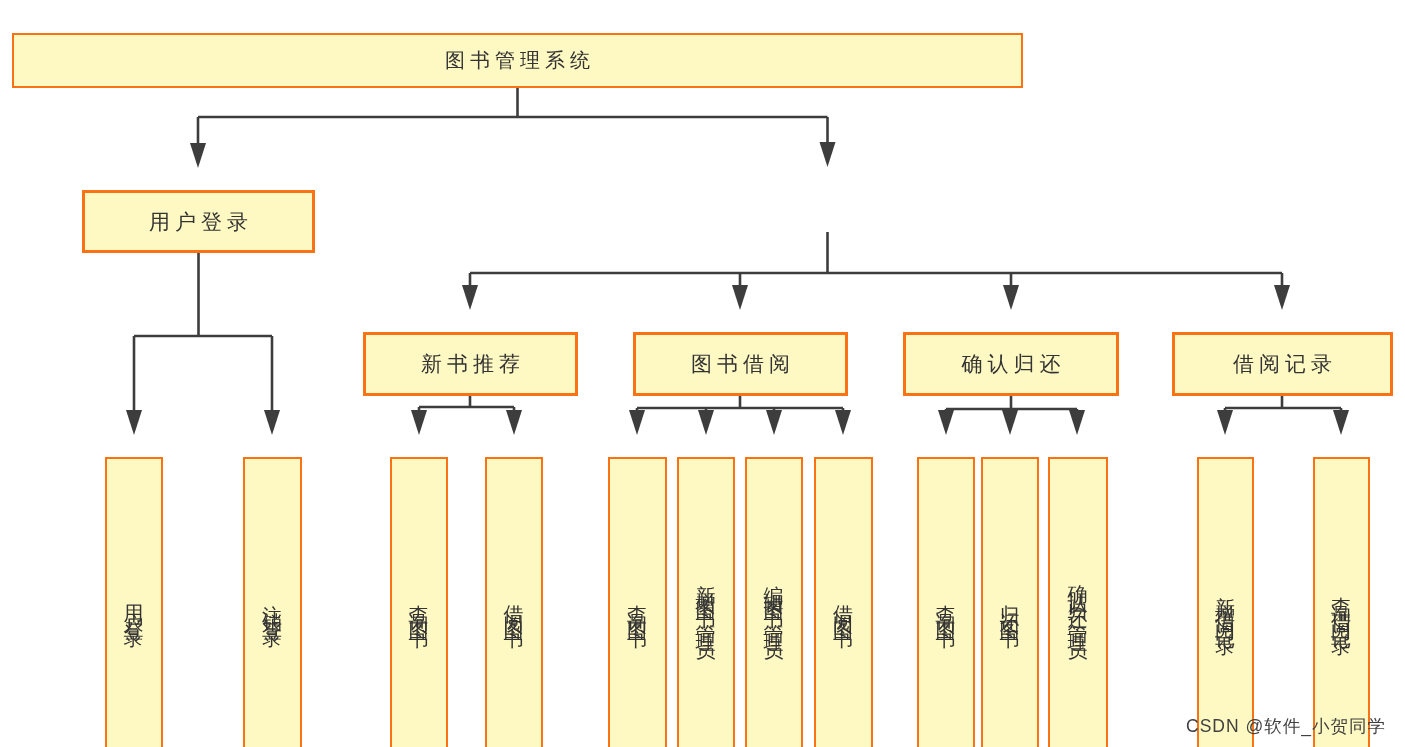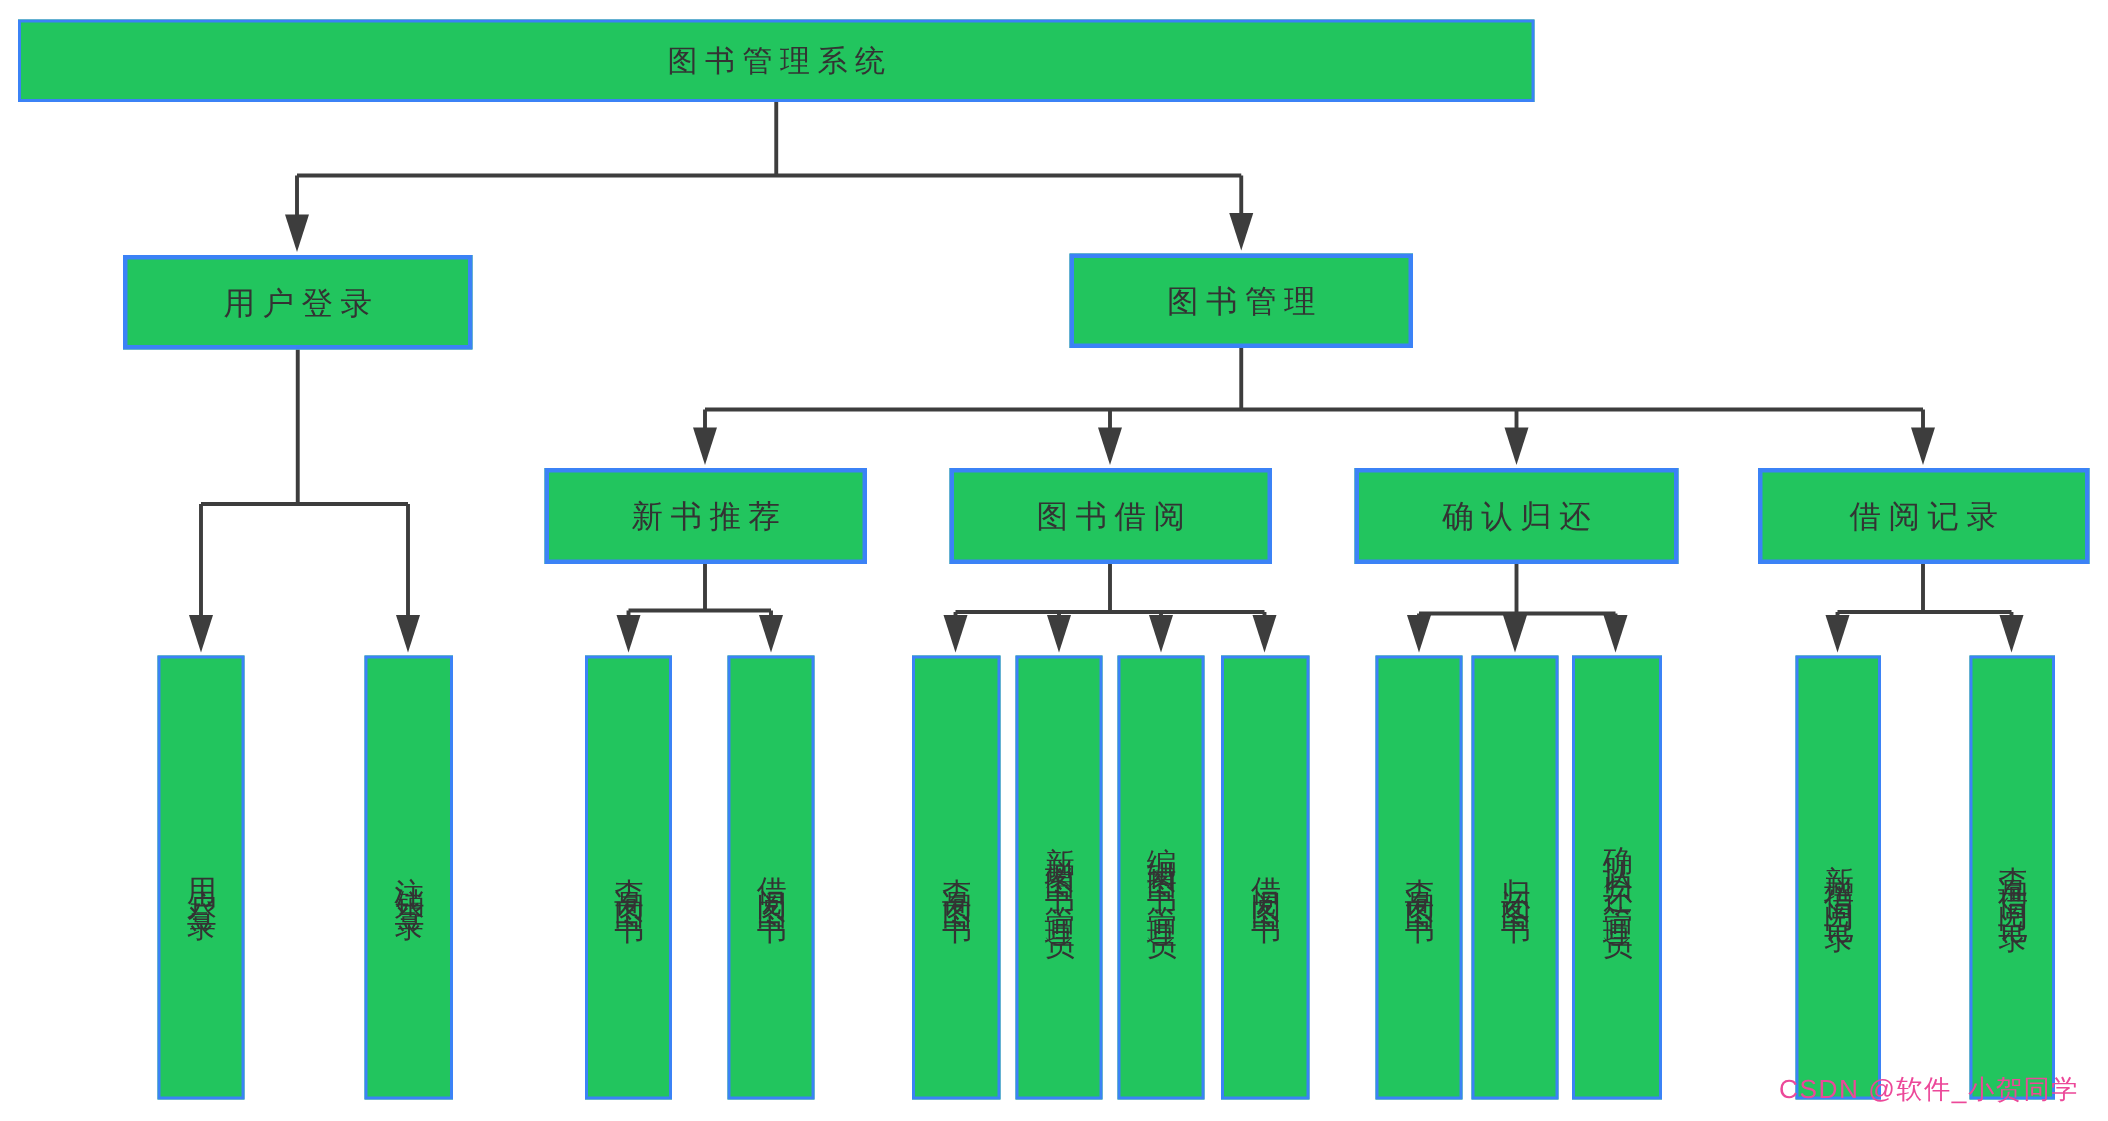--- a/index.html
+++ b/index.html
@@ -9,43 +9,44 @@
     background:#ffffff;
     font-family:"Liberation Sans", sans-serif;
     overflow:hidden;
   }
   .wires{position:absolute;left:0;top:0;width:1405px;height:747px;}
   .wires path.line{stroke:#3d3d3d;stroke-width:2.6;fill:none;}
   .wires path.arrow{fill:#3d3d3d;stroke:none;}
   .box{
     position:absolute;
     box-sizing:border-box;
-    background:#22c55e;
-    border:3px solid #3b82f6;
+    background:#fef9c3;
+    border:3px solid #f97316;
     display:flex;align-items:center;justify-content:center;
     color:#333333;
+    margin-top:20px;
   }
   .box.h{font-size:21px;letter-spacing:5px;text-indent:5px;}
   .box.root{font-size:20px;border-width:2.6px;}
   .box.leaf{border-width:2.6px;}
   .vtext{
     writing-mode:vertical-rl;
     text-orientation:mixed;
     font-size:20px;
     letter-spacing:8px;
     line-height:1;
     color:#333333;
   }
   .watermark{
     position:absolute;
     left:1186px;top:714px;
     width:215px;
     font-size:17.5px;
     letter-spacing:1px;
-    color:#ec4899;
+    color:#404040;
     white-space:nowrap;
   }
 </style>
 </head>
 <body>
 
 <div class="canvas">
 
   <svg class="wires" viewBox="0 0 1405 747" xmlns="http://www.w3.org/2000/svg">
     <g>
@@ -116,23 +117,20 @@
     </g>
   </svg>
 
   <div class="box h root" style="left:12px;top:13px;width:1011px;height:55px">
     <span>图书管理系统</span>
   </div>
 
   <div class="box h" style="left:82px;top:170px;width:233px;height:63px">
     <span>用户登录</span>
   </div>
-  <div class="box h" style="left:713px;top:169px;width:229px;height:63px">
-    <span>图书管理</span>
-  </div>
 
   <div class="box h" style="left:363px;top:312px;width:215px;height:64px">
     <span>新书推荐</span>
   </div>
   <div class="box h" style="left:633px;top:312px;width:215px;height:64px">
     <span>图书借阅</span>
   </div>
   <div class="box h" style="left:903px;top:312px;width:216px;height:64px">
     <span>确认归还</span>
   </div>

